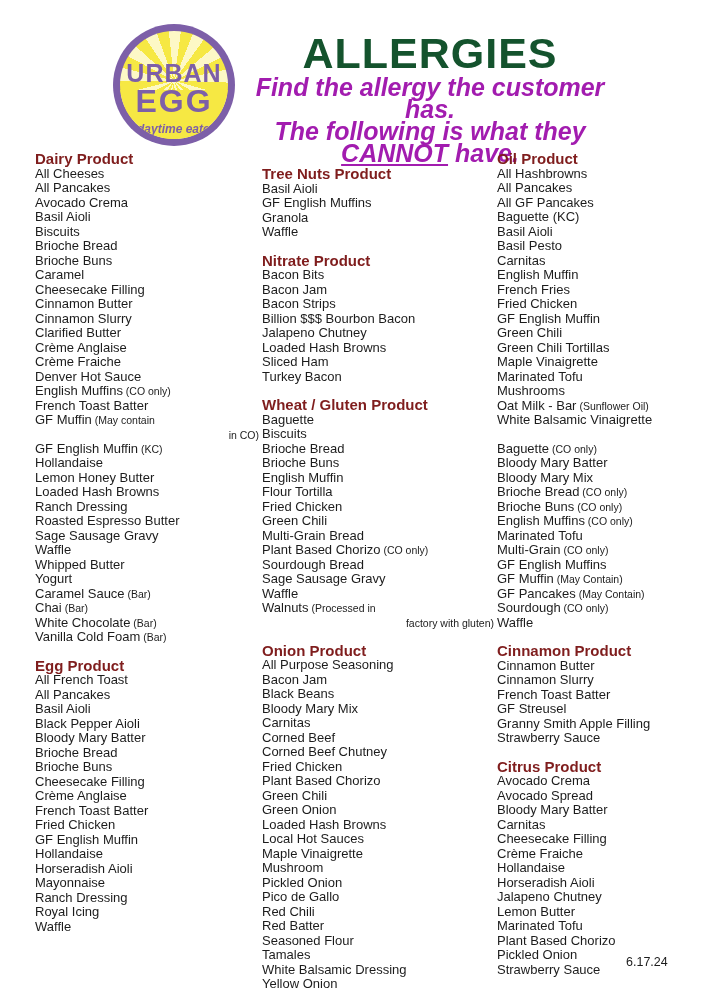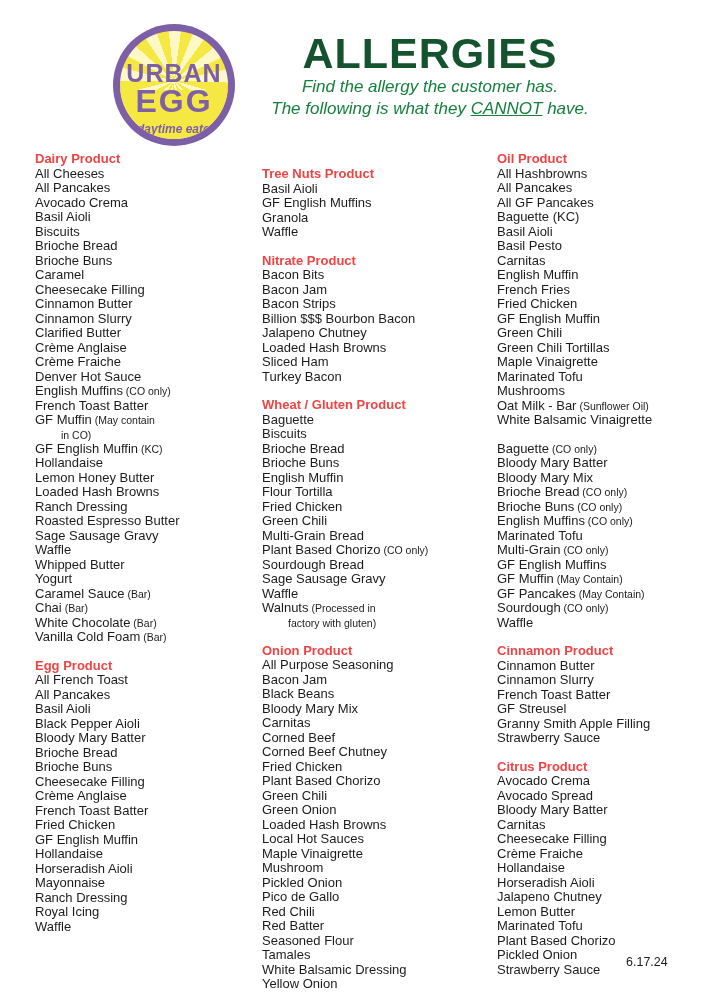--- a/index.html
+++ b/index.html
@@ -40,37 +40,37 @@
     font-size:12px;font-weight:700;font-style:italic;color:var(--purple);
   }
 
   .title-block{
     position:absolute;left:240px;top:30px;width:380px;text-align:center;
   }
   .page-title{
     font-size:43px;font-weight:700;letter-spacing:1px;line-height:46px;color:#14532d;
   }
   .subtitle{
-    font-size:17px;font-weight:400;font-style:italic;line-height:22px;color:#15803d;
+    font-size:25px;font-weight:700;font-style:italic;line-height:22px;color:#a21caf;
   }
   .subtitle .u{text-decoration:underline;}
 
   
   .col{position:absolute;top:152px;}
   .col1{left:35px;width:224px;}
   .col2{left:262px;width:232px;margin-top:15px;}
   .col3{left:497px;width:214px;}
 
   .section{margin-bottom:14px;}
   .sec-heading{
-    font-size:13px;font-weight:700;line-height:14.5px;color:#ef4444;
+    font-size:15px;font-weight:700;line-height:14.5px;color:#7f1d1d;
   }
   .item{font-size:13px;line-height:14.5px;}
   .item .note{font-size:10.5px;}
-  .item .note2{display:block;padding-left:26px;font-size:10.5px;line-height:14px;}
+  .item .note2{display:block;padding-left:26px;font-size:10.5px;line-height:14px;text-align:right;}
 
   .date{
     position:absolute;left:626px;top:955px;font-size:12.5px;color:#1c1c1c;
   }
 </style>
 </head>
 <body>
 
 <div class="logo">
   <div class="logo-inner">

